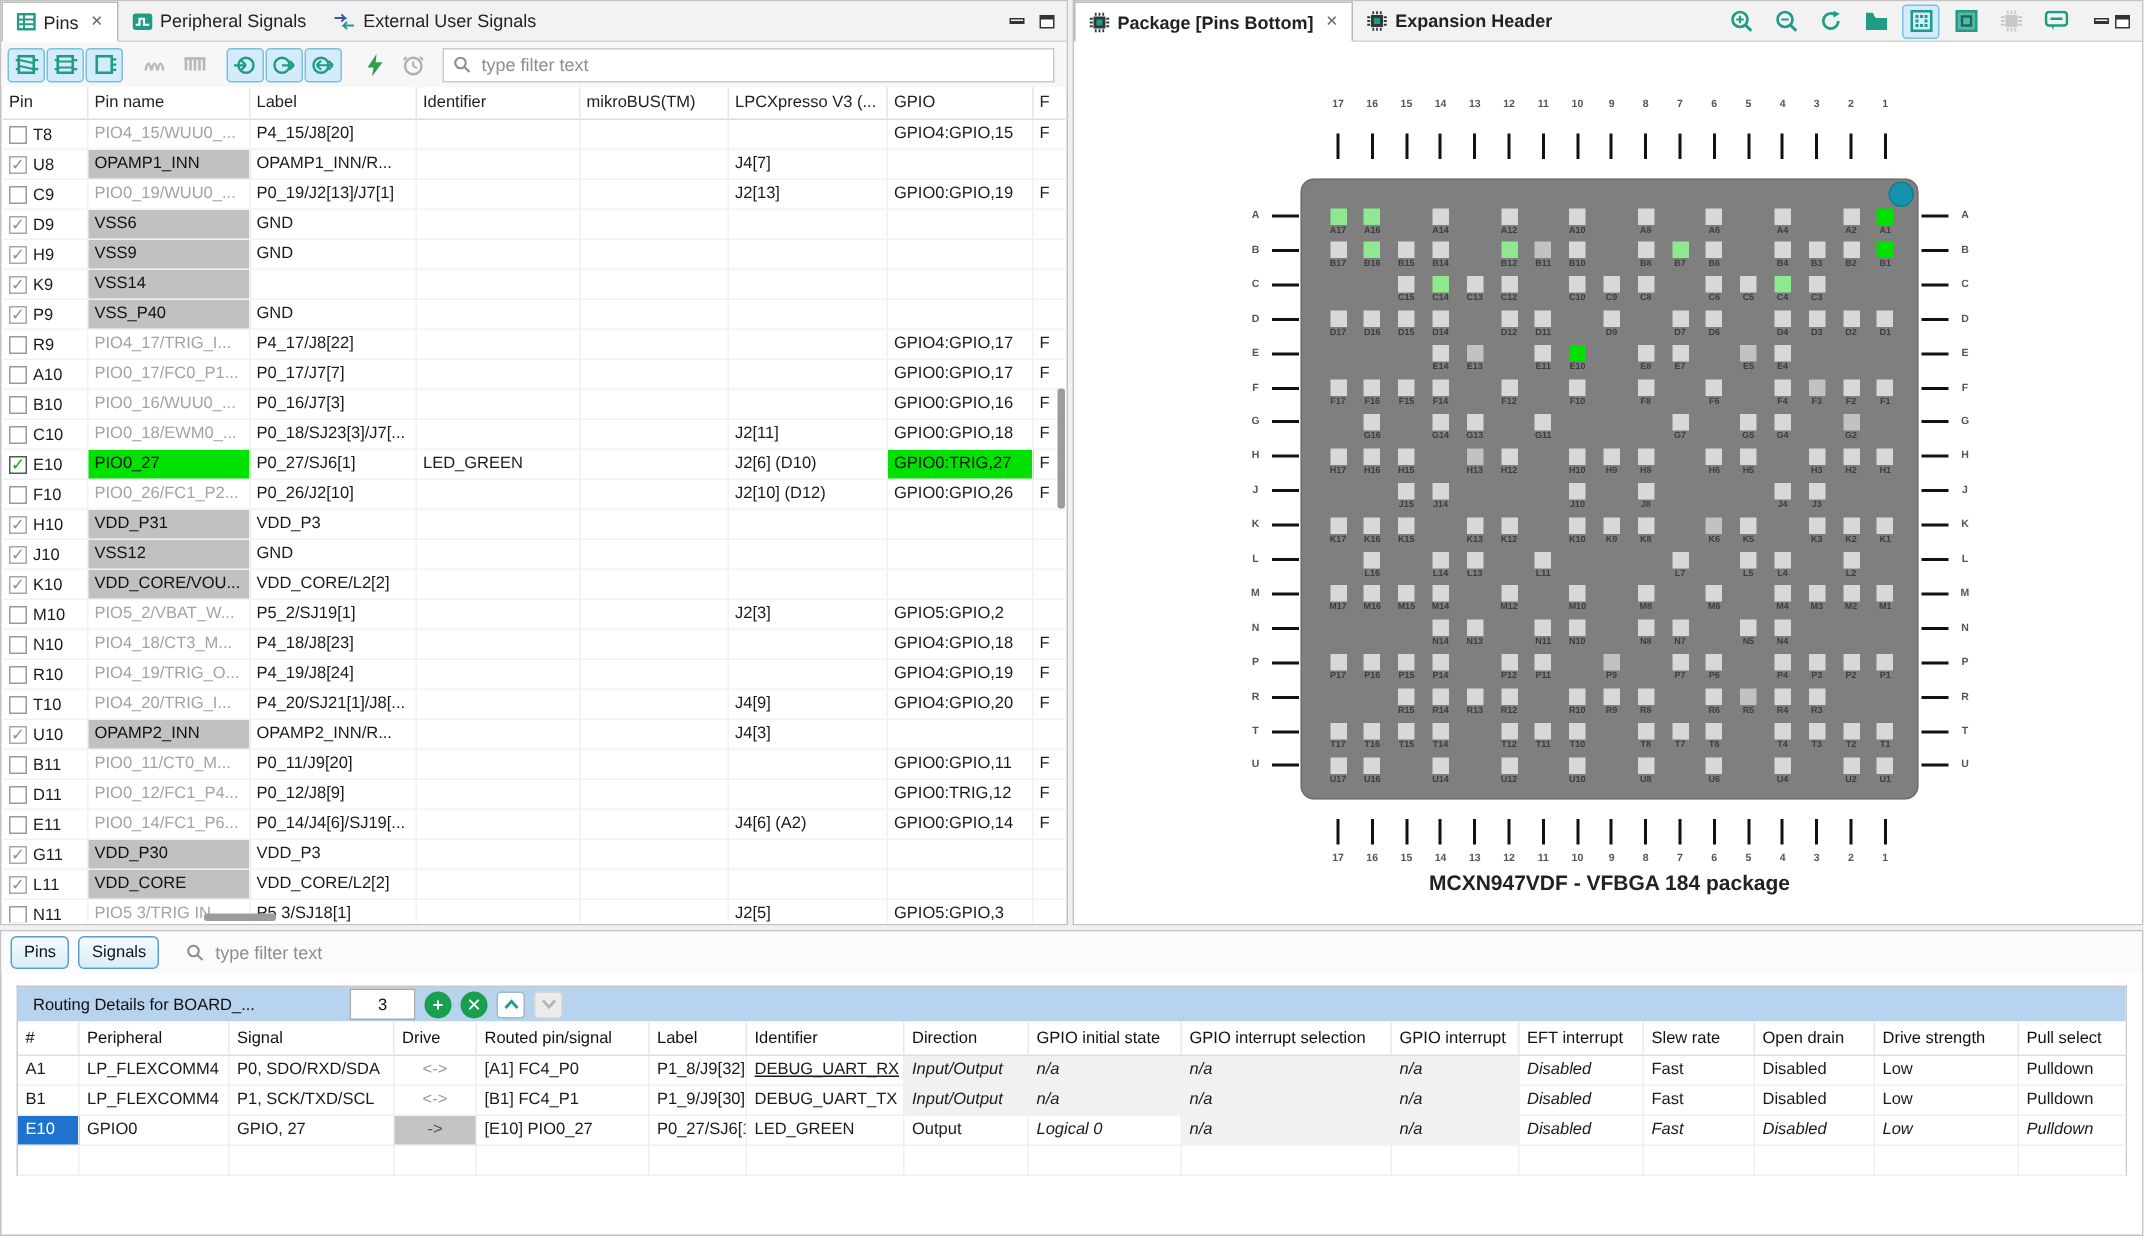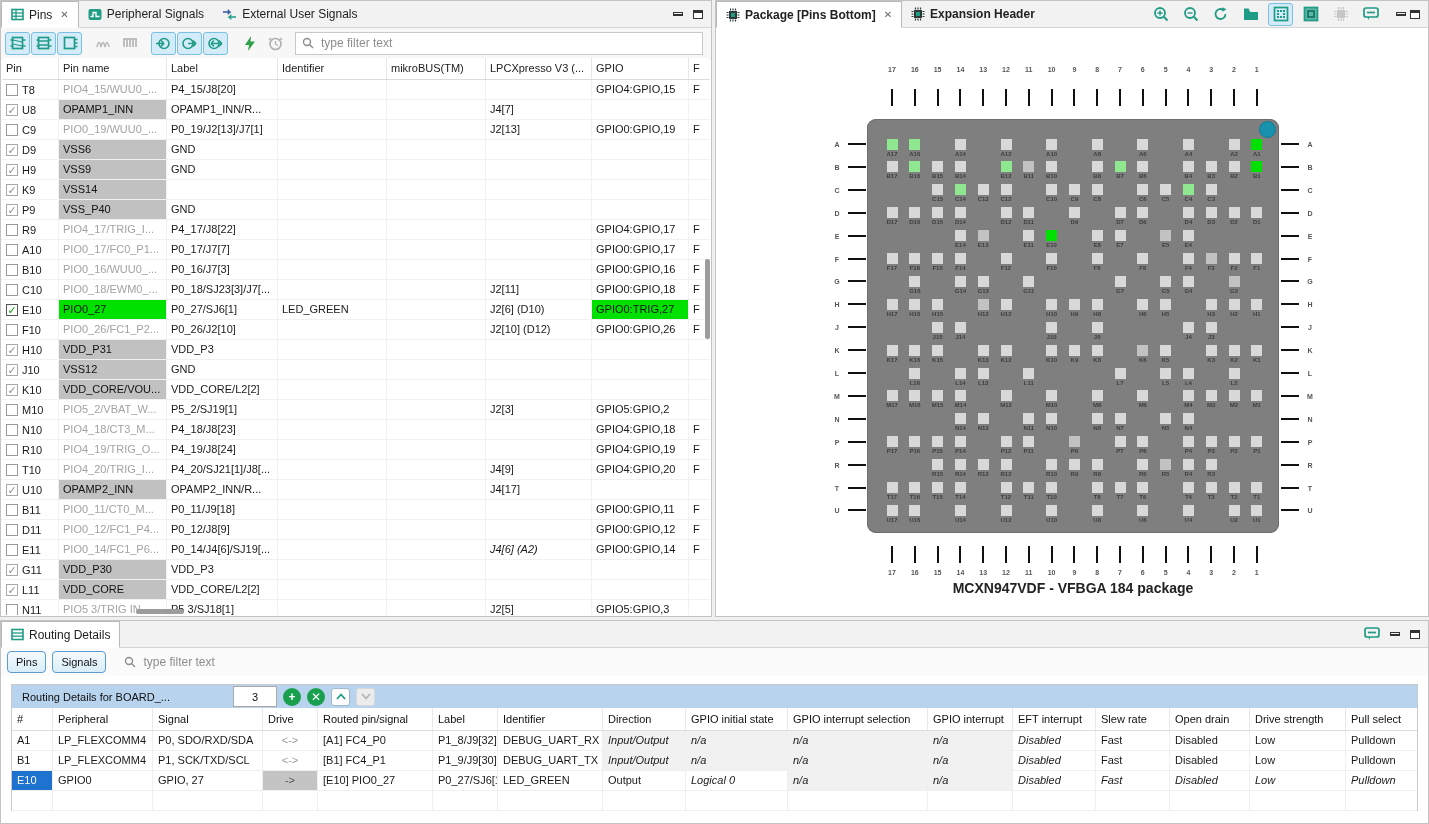--- a/index.html
+++ b/index.html
@@ -477,60 +477,60 @@
           </div>
           <div class="pt-row">
             <div class="pt-c pt-pin" style="flex: 0 0 57px; width: 57px;">
               <div class="cb gray">✓</div>
               <span>U10</span>
             </div>
             <div class="pt-c name-gray" style="flex: 0 0 108px; width: 108px;">OPAMP2_INN</div>
             <div class="pt-c" style="flex: 0 0 111px; width: 111px;">OPAMP2_INN/R...</div>
             <div class="pt-c" style="flex: 0 0 109px; width: 109px;"></div>
             <div class="pt-c" style="flex: 0 0 99px; width: 99px;"></div>
-            <div class="pt-c" style="flex: 0 0 106px; width: 106px;">J4[17]</div>
+            <div class="pt-c" style="flex: 0 0 106px; width: 106px;">J4[3]</div>
             <div class="pt-c" style="flex: 0 0 97px; width: 97px;"></div>
             <div class="pt-c" style="flex: 0 0 23px; width: 23px;"></div>
           </div>
           <div class="pt-row">
             <div class="pt-c pt-pin" style="flex: 0 0 57px; width: 57px;">
               <div class="cb"></div>
               <span>B11</span>
             </div>
             <div class="pt-c name-dim" style="flex: 0 0 108px; width: 108px;">PIO0_11/CT0_M...</div>
-            <div class="pt-c" style="flex: 0 0 111px; width: 111px;">P0_11/J9[18]</div>
+            <div class="pt-c" style="flex: 0 0 111px; width: 111px;">P0_11/J9[20]</div>
             <div class="pt-c" style="flex: 0 0 109px; width: 109px;"></div>
             <div class="pt-c" style="flex: 0 0 99px; width: 99px;"></div>
             <div class="pt-c" style="flex: 0 0 106px; width: 106px;"></div>
             <div class="pt-c" style="flex: 0 0 97px; width: 97px;">GPIO0:GPIO,11</div>
             <div class="pt-c" style="flex: 0 0 23px; width: 23px;">F</div>
           </div>
           <div class="pt-row">
             <div class="pt-c pt-pin" style="flex: 0 0 57px; width: 57px;">
               <div class="cb"></div>
               <span>D11</span>
             </div>
             <div class="pt-c name-dim" style="flex: 0 0 108px; width: 108px;">PIO0_12/FC1_P4...</div>
             <div class="pt-c" style="flex: 0 0 111px; width: 111px;">P0_12/J8[9]</div>
             <div class="pt-c" style="flex: 0 0 109px; width: 109px;"></div>
             <div class="pt-c" style="flex: 0 0 99px; width: 99px;"></div>
             <div class="pt-c" style="flex: 0 0 106px; width: 106px;"></div>
-            <div class="pt-c" style="flex: 0 0 97px; width: 97px;">GPIO0:GPIO,12</div>
+            <div class="pt-c" style="flex: 0 0 97px; width: 97px;">GPIO0:TRIG,12</div>
             <div class="pt-c" style="flex: 0 0 23px; width: 23px;">F</div>
           </div>
           <div class="pt-row">
             <div class="pt-c pt-pin" style="flex: 0 0 57px; width: 57px;">
               <div class="cb"></div>
               <span>E11</span>
             </div>
             <div class="pt-c name-dim" style="flex: 0 0 108px; width: 108px;">PIO0_14/FC1_P6...</div>
             <div class="pt-c" style="flex: 0 0 111px; width: 111px;">P0_14/J4[6]/SJ19[...</div>
             <div class="pt-c" style="flex: 0 0 109px; width: 109px;"></div>
             <div class="pt-c" style="flex: 0 0 99px; width: 99px;"></div>
-            <div class="pt-c" style="flex: 0 0 106px; width: 106px; font-style: italic;">J4[6] (A2)</div>
+            <div class="pt-c" style="flex: 0 0 106px; width: 106px;">J4[6] (A2)</div>
             <div class="pt-c" style="flex: 0 0 97px; width: 97px;">GPIO0:GPIO,14</div>
             <div class="pt-c" style="flex: 0 0 23px; width: 23px;">F</div>
           </div>
           <div class="pt-row">
             <div class="pt-c pt-pin" style="flex: 0 0 57px; width: 57px;">
               <div class="cb gray">✓</div>
               <span>G11</span>
             </div>
             <div class="pt-c name-gray" style="flex: 0 0 108px; width: 108px;">VDD_P30</div>
             <div class="pt-c" style="flex: 0 0 111px; width: 111px;">VDD_P3</div>
@@ -1164,41 +1164,20 @@
           <div class="pin-sq" style="left: 535.3px; top: 476.9px; background: rgb(216, 216, 216);"></div>
           <div class="pin-lbl" style="left: 540.8px; top: 488.9px;">U1</div>
           <div class="pkg-caption" style="left: 357px; top: 552px;">MCXN947VDF - VFBGA 184 package</div>
         </div>
     </div>
   </div>
 
   <div class="hsash"></div>
 
   <div class="bottom-panel">
-    <div class="tabbar">
-      <div class="tab active">
-        <svg width="13" height="13" viewBox="0 0 13 13">
-            <rect x="1" y="1.5" width="11" height="10" fill="none" stroke="#1f9c85" stroke-width="1.6"></rect>
-            <line x1="1" y1="5" x2="12" y2="5" stroke="#1f9c85" stroke-width="1.3"></line>
-            <line x1="1" y1="8.2" x2="12" y2="8.2" stroke="#1f9c85" stroke-width="1.3"></line>
-          </svg>
-        <span>Routing Details</span>
-      </div>
-      <div class="winbtns">
-        <span>
-            <svg width="16" height="14" viewBox="0 0 16 14">
-              <rect x="1" y="1" width="14" height="9" rx="2" fill="none" stroke="#1f9c85" stroke-width="1.7"></rect>
-              <line x1="4" y1="5.5" x2="12" y2="5.5" stroke="#1f9c85" stroke-width="1.7"></line>
-              <path d="M4 10 l2 3 l0 -3 z" fill="#1f9c85"></path>
-            </svg>
-          </span>
-        <span class="win-min"></span>
-        <span class="win-max"></span>
-      </div>
-    </div>
     <div class="sub-toolbar">
       <span class="pillbtn">Pins</span>
       <span class="pillbtn">Signals</span>
       <div class="searchbox flat">
         <svg width="12" height="12" viewBox="0 0 12 12">
             <circle cx="5" cy="5" r="3.5" fill="none" stroke="#8d8d8d" stroke-width="1.4"></circle>
             <line x1="7.8" y1="7.8" x2="11" y2="11" stroke="#8d8d8d" stroke-width="1.4"></line>
           </svg>
         <input type="text" placeholder="type filter text" style="">
       </div>
@@ -1240,21 +1219,21 @@
             <div class="rt-h" style="flex: 0 0 96px; width: 96px;">Drive strength</div>
             <div class="rt-h" style="flex: 0 0 86px; width: 86px;">Pull select</div>
           </div>
           <div class="rt-row">
             <div class="rt-c" style="flex: 0 0 41px; width: 41px;">A1</div>
             <div class="rt-c" style="flex: 0 0 100px; width: 100px;">LP_FLEXCOMM4</div>
             <div class="rt-c" style="flex: 0 0 110px; width: 110px;">P0, SDO/RXD/SDA</div>
             <div class="rt-c arrow" style="flex: 0 0 55px; width: 55px;">&lt;-&gt;</div>
             <div class="rt-c" style="flex: 0 0 115px; width: 115px;">[A1] FC4_P0</div>
             <div class="rt-c" style="flex: 0 0 65px; width: 65px;">P1_8/J9[32]</div>
-            <div class="rt-c" style="flex: 0 0 105px; width: 105px;">DEBUG_UART_RX</div>
+            <div class="rt-c" style="flex: 0 0 105px; width: 105px; text-decoration: underline;">DEBUG_UART_RX</div>
             <div class="rt-c it shade" style="flex: 0 0 83px; width: 83px;">Input/Output</div>
             <div class="rt-c it shade" style="flex: 0 0 102px; width: 102px;">n/a</div>
             <div class="rt-c it shade" style="flex: 0 0 140px; width: 140px;">n/a</div>
             <div class="rt-c it shade" style="flex: 0 0 85px; width: 85px;">n/a</div>
             <div class="rt-c it" style="flex: 0 0 83px; width: 83px;">Disabled</div>
             <div class="rt-c" style="flex: 0 0 74px; width: 74px;">Fast</div>
             <div class="rt-c" style="flex: 0 0 80px; width: 80px;">Disabled</div>
             <div class="rt-c" style="flex: 0 0 96px; width: 96px;">Low</div>
             <div class="rt-c" style="flex: 0 0 86px; width: 86px;">Pulldown</div>
           </div>

